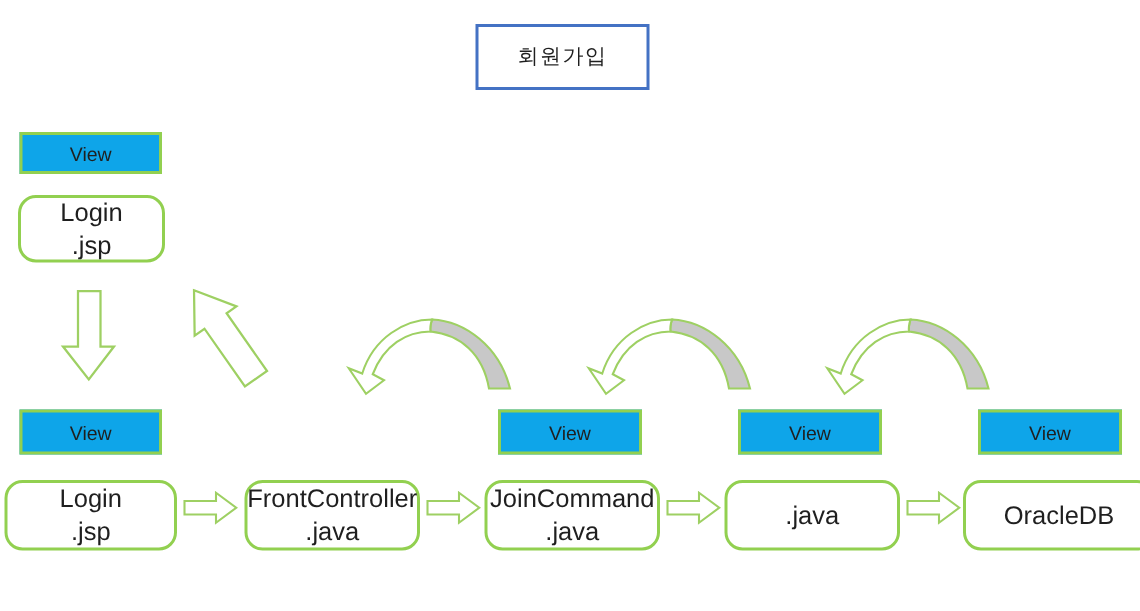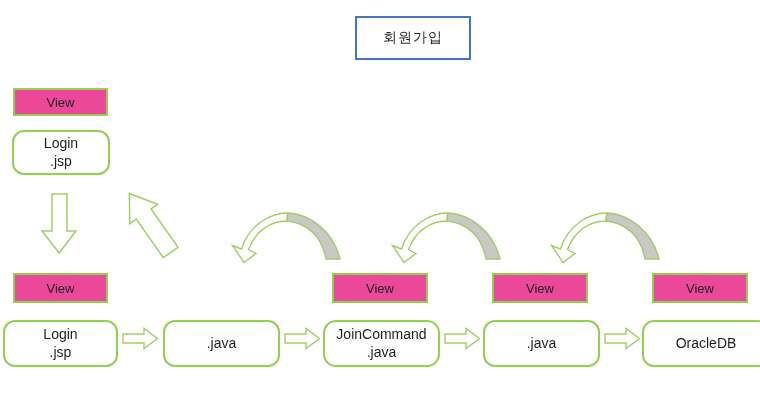--- a/index.html
+++ b/index.html
@@ -6,45 +6,45 @@
   #canvas{
     position:relative;width:760px;height:407px;background:#ffffff;overflow:hidden;
     font-family:"Liberation Sans",sans-serif;color:#1f1f1f;
   }
   .abs{position:absolute;box-sizing:border-box;}
   
   .title-box{
     left:317px;top:16px;width:116px;height:44px;
     border:2px solid #4472C4;background:#fff;
     display:flex;align-items:center;justify-content:center;
-    font-size:14px;letter-spacing:1px;margin-left:38px;
+    font-size:14px;letter-spacing:1px;
   }
   
   .lbl{
-    height:30px;border:2px solid #92D050;background:#ec4899;
+    height:30px;border:2px solid #92D050;background:#0ea5e9;
     display:flex;align-items:center;justify-content:center;
     font-size:13px;
   }
   
   .rbox{
     height:47px;border:2px solid #92D050;border-radius:12px;background:#fff;
     display:flex;flex-direction:column;align-items:center;justify-content:center;
-    font-size:14px;line-height:1.25;text-align:center;
+    font-size:17px;line-height:1.25;text-align:center;
   }
   .box-line:empty{display:none;}
   .lbl-left-top{left:13px;top:88px;width:95px;height:28px;}
   .rbox-left{left:12px;top:130px;width:98px;height:45px;}
   .lbl-0{left:13px;top:273px;width:95px;}
   .lbl-1{left:172px;top:273px;width:96px;}
   .lbl-2{left:332px;top:273px;width:96px;}
   .lbl-3{left:492px;top:273px;width:96px;}
   .lbl-4{left:652px;top:273px;width:96px;}
   .rbox-0{left:3px;top:320px;width:115px;}
   .rbox-1{left:163px;top:320px;width:117px;}
-  .rbox-2{left:323px;top:320px;width:117px;border-radius:13px;}
+  .rbox-2{left:323px;top:320px;width:117px;}
   .rbox-3{left:483px;top:320px;width:117px;}
   .rbox-4{left:642px;top:320px;width:128px;}
   svg{display:block;overflow:visible;}
   .arr-right-0{left:122px;top:327px;}
   .arr-right-1{left:284px;top:327px;}
   .arr-right-2{left:444px;top:327px;}
   .arr-right-3{left:604px;top:327px;}
   .arr-down{left:41px;top:193px;}
   .arr-diag{left:113px;top:186px;}
   .curve-0{left:230px;top:210px;}
@@ -102,20 +102,21 @@
   </div>
   <div class="abs lbl lbl-4">
     <span>View</span>
   </div>
 
   <div class="abs rbox rbox-0">
     <div class="box-line">Login</div>
     <div class="box-line">.jsp</div>
   </div>
   <div class="abs rbox rbox-1">
+    <div class="box-line">FrontController</div>
     <div class="box-line">.java</div>
   </div>
   <div class="abs rbox rbox-2">
     <div class="box-line">JoinCommand</div>
     <div class="box-line">.java</div>
   </div>
   <div class="abs rbox rbox-3">
     <div class="box-line">.java</div>
   </div>
   <div class="abs rbox rbox-4">

